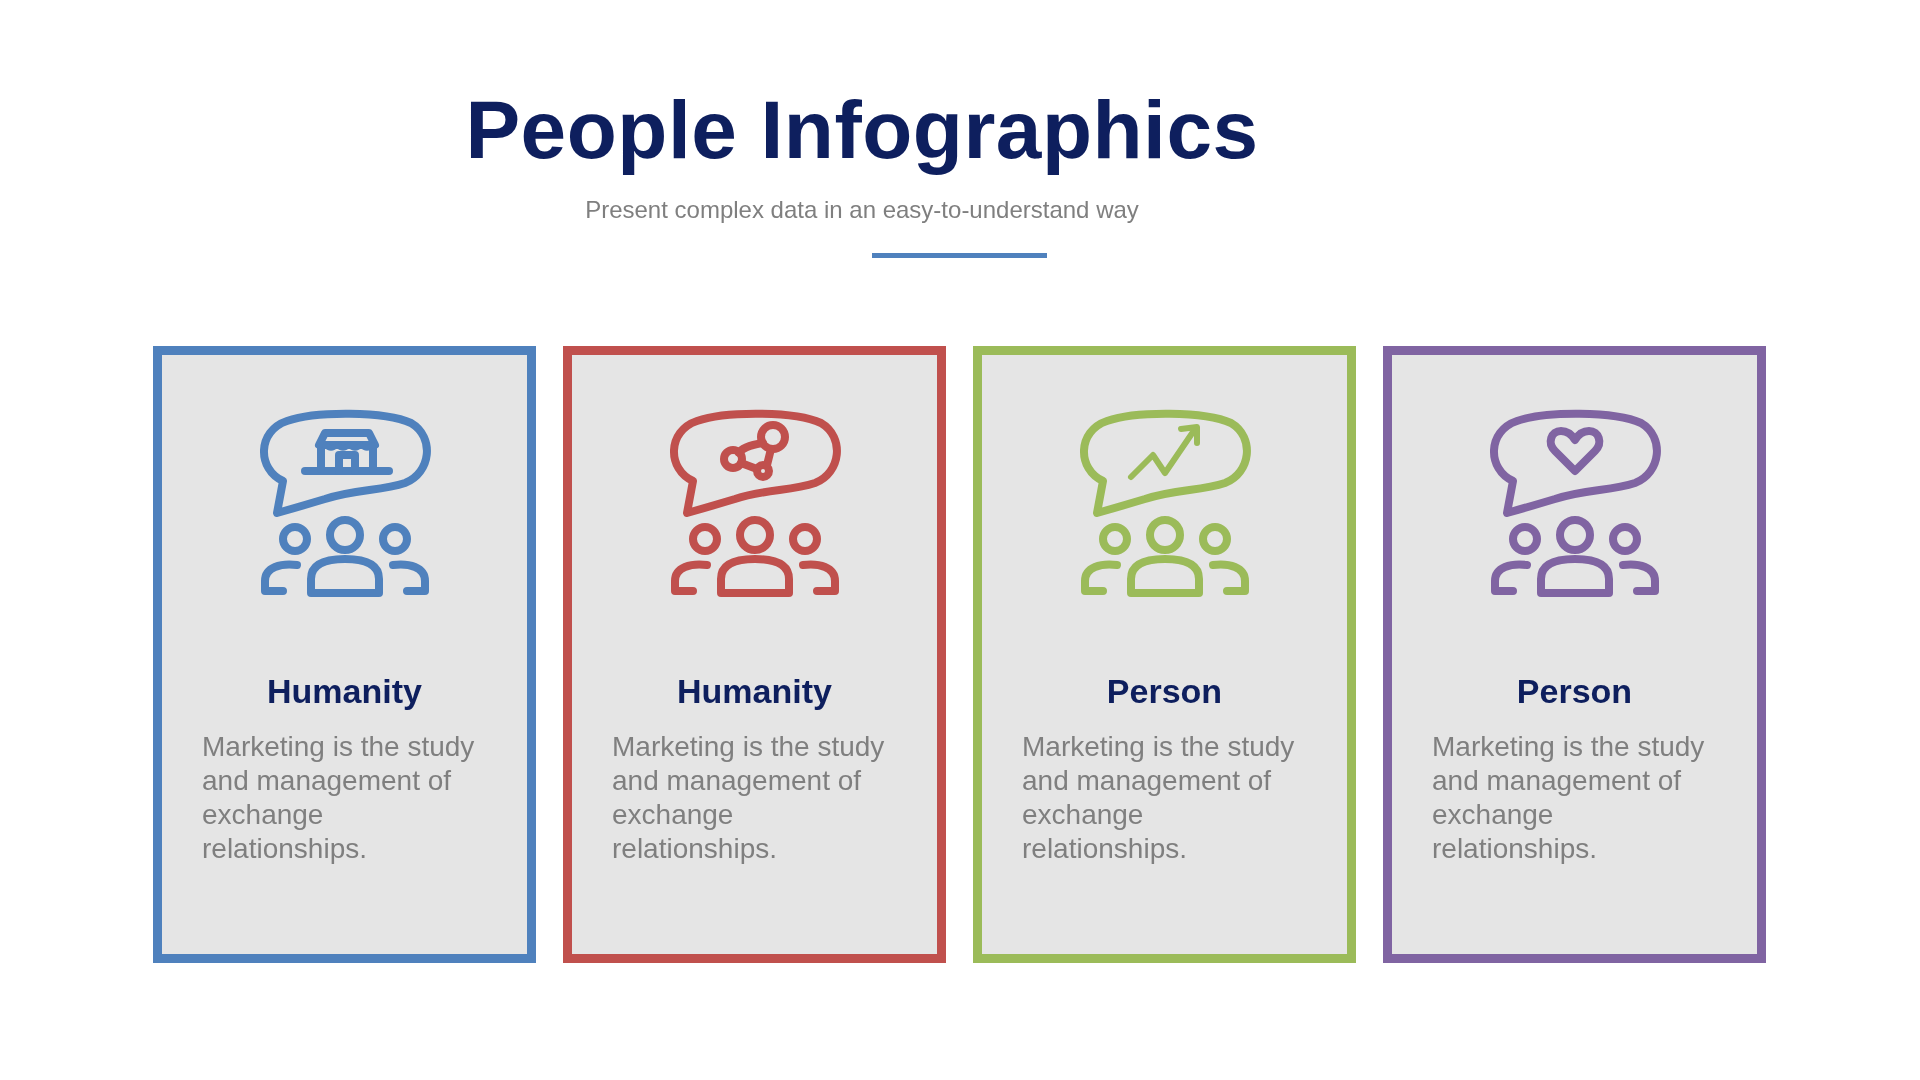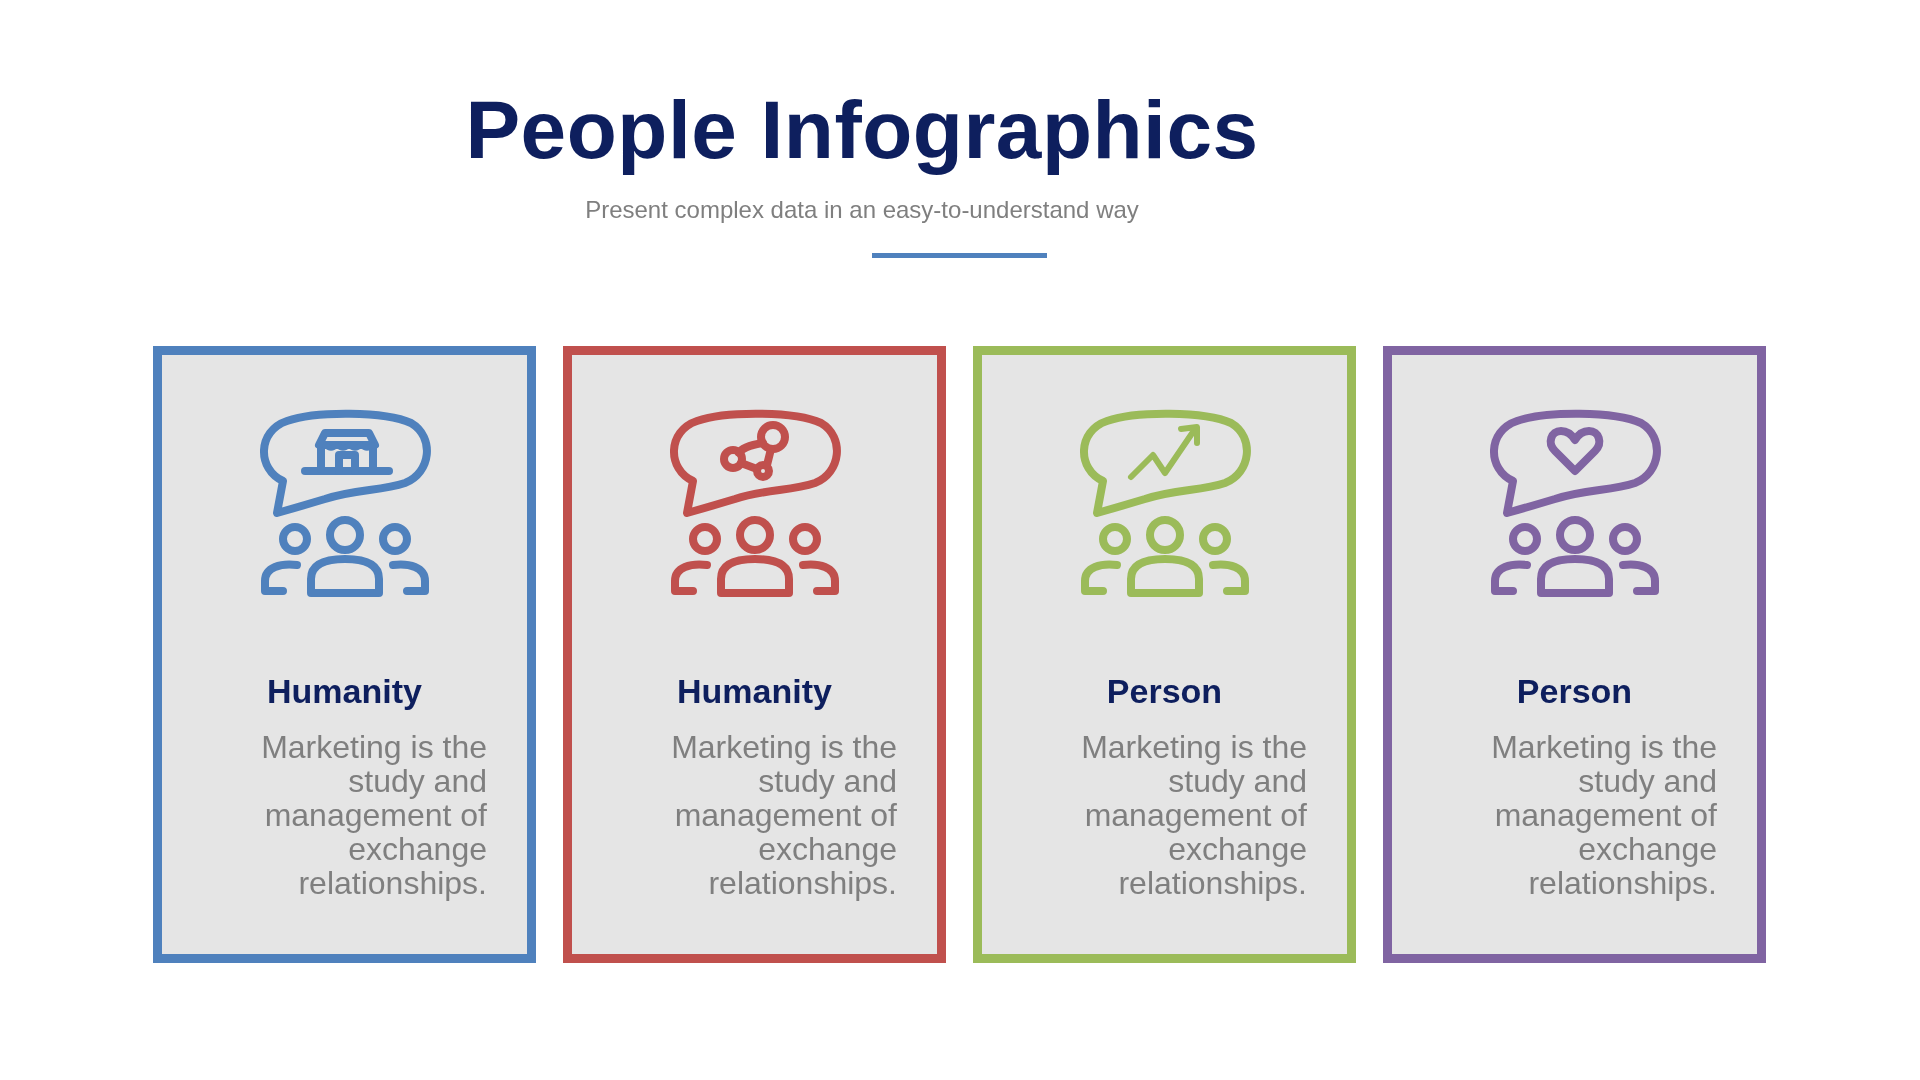--- a/index.html
+++ b/index.html
@@ -71,22 +71,22 @@
       text-align: center;
       font-size: 34px;
       font-weight: bold;
       color: #0e1f5e;
       line-height: 40px;
     }
     .card .card-body {
       position: absolute;
       left: 40px; right: 40px;
       top: 375px;
-      text-align: right;
-      font-size: 32px;
+      text-align: left;
+      font-size: 28px;
       color: #7f7f7f;
       line-height: 34px;
     }
   </style>
 </head>
 <body>
 
 <div class="slide">
   <h1 class="title">People Infographics</h1>
   <p class="subtitle">Present complex data in an easy-to-understand way</p>

